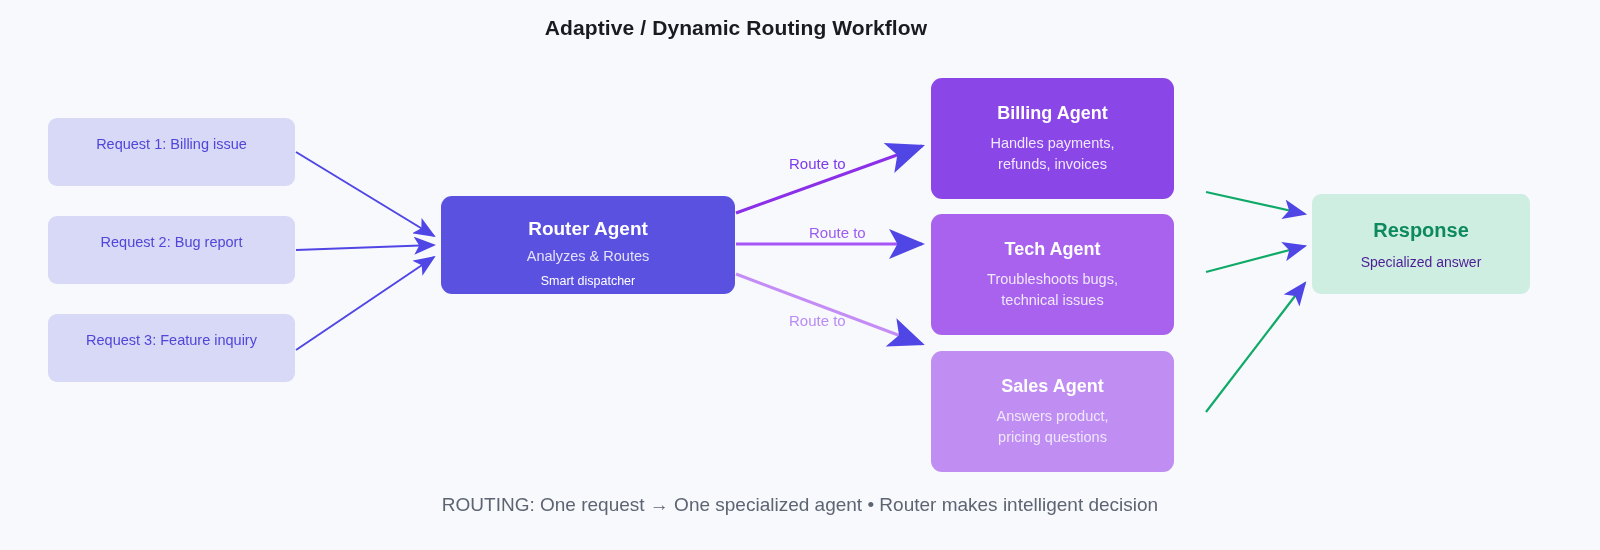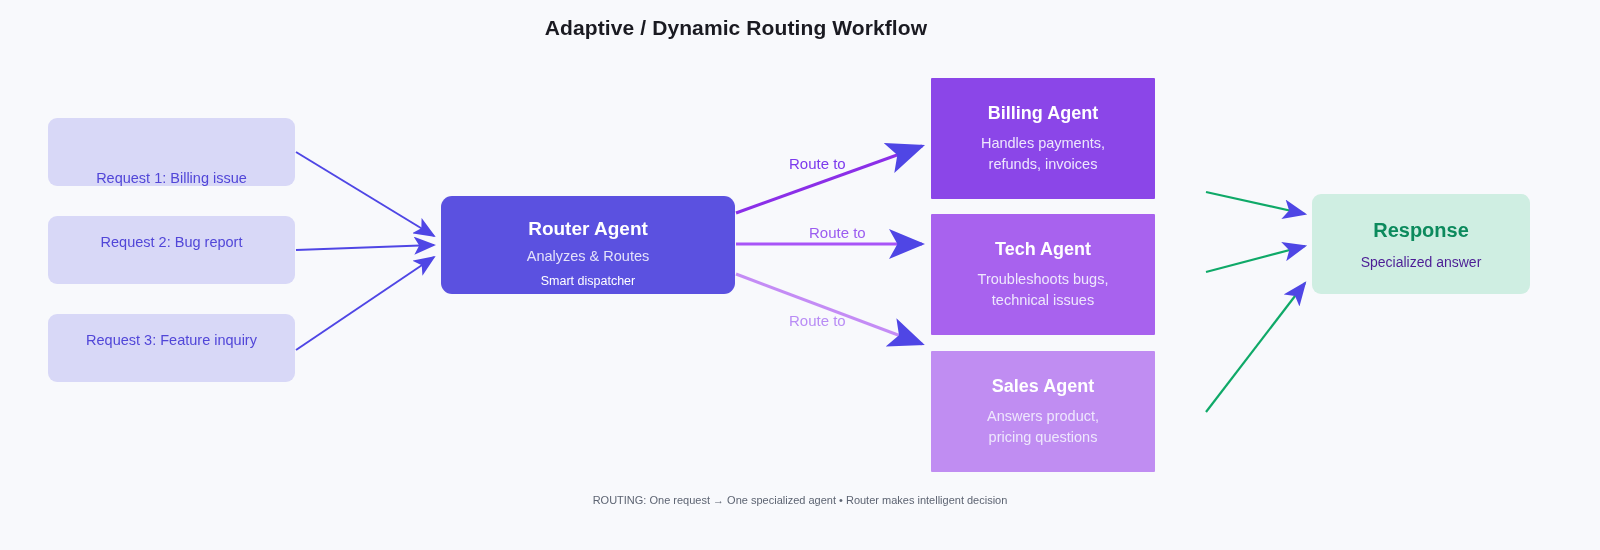--- a/index.html
+++ b/index.html
@@ -32,21 +32,21 @@
     font-weight: bold;
     color: #1a1a21;
     letter-spacing: 0.1px;
   }
   .footer {
     position: absolute;
     left: 0;
     top: 494px;
     width: 1600px;
     text-align: center;
-    font-size: 11px;
+    font-size: 19px;
     color: #5d6472;
   }
   .node {
     position: absolute;
     box-sizing: border-box;
     display: flex;
     flex-direction: column;
     align-items: center;
     justify-content: center;
   }
@@ -56,21 +56,21 @@
     border-radius: 9px;
     width: 247px;
     height: 68px;
     left: 48px;
   }
   .req .req-label {
     font-size: 14.5px;
     color: #5146d8;
     margin-top: -16px;
   }
-  #req1 { top: 118px; justify-content: flex-end; }
+  #req1 { top: 118px; }
   #req2 { top: 216px; }
   #req3 { top: 314px; }
 
   
   #router {
     left: 441px;
     top: 196px;
     width: 294px;
     height: 98px;
     background: #5b51e0;
@@ -89,22 +89,22 @@
   }
   #router .n-note {
     font-size: 12.5px;
     color: #ffffff;
     margin-top: 10px;
   }
 
   
   .agent {
     left: 931px;
-    width: 224px;
-    border-radius: 1px;
+    width: 243px;
+    border-radius: 11px;
   }
   .agent .n-title {
     font-size: 18px;
     font-weight: bold;
     color: #ffffff;
   }
   .agent .n-sub {
     font-size: 14.5px;
     color: #eee7fd;
     margin-top: 9px;

